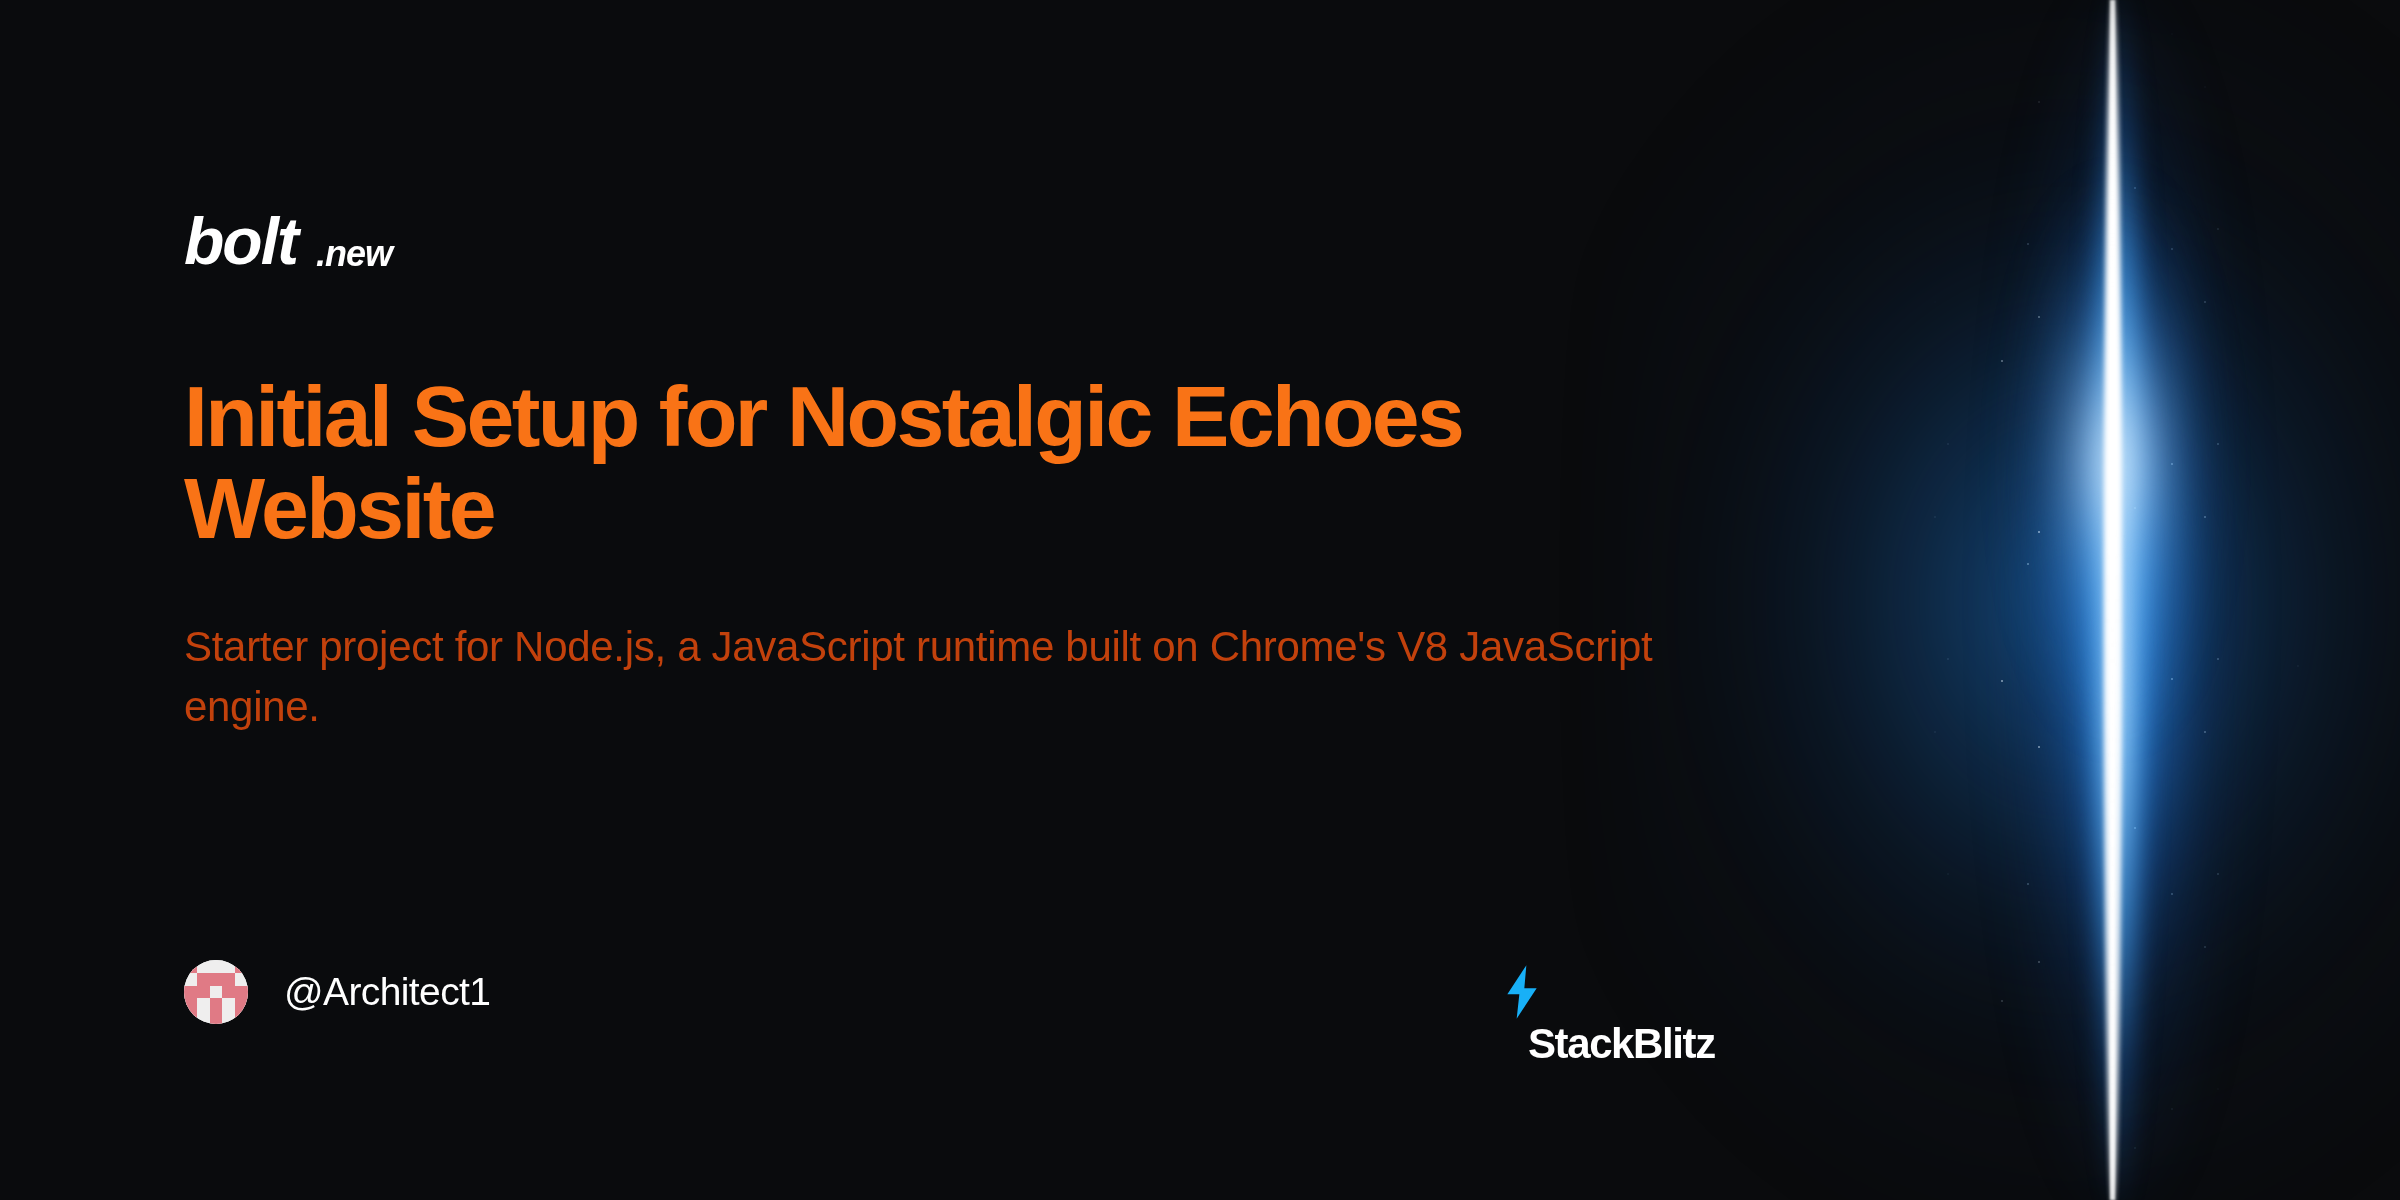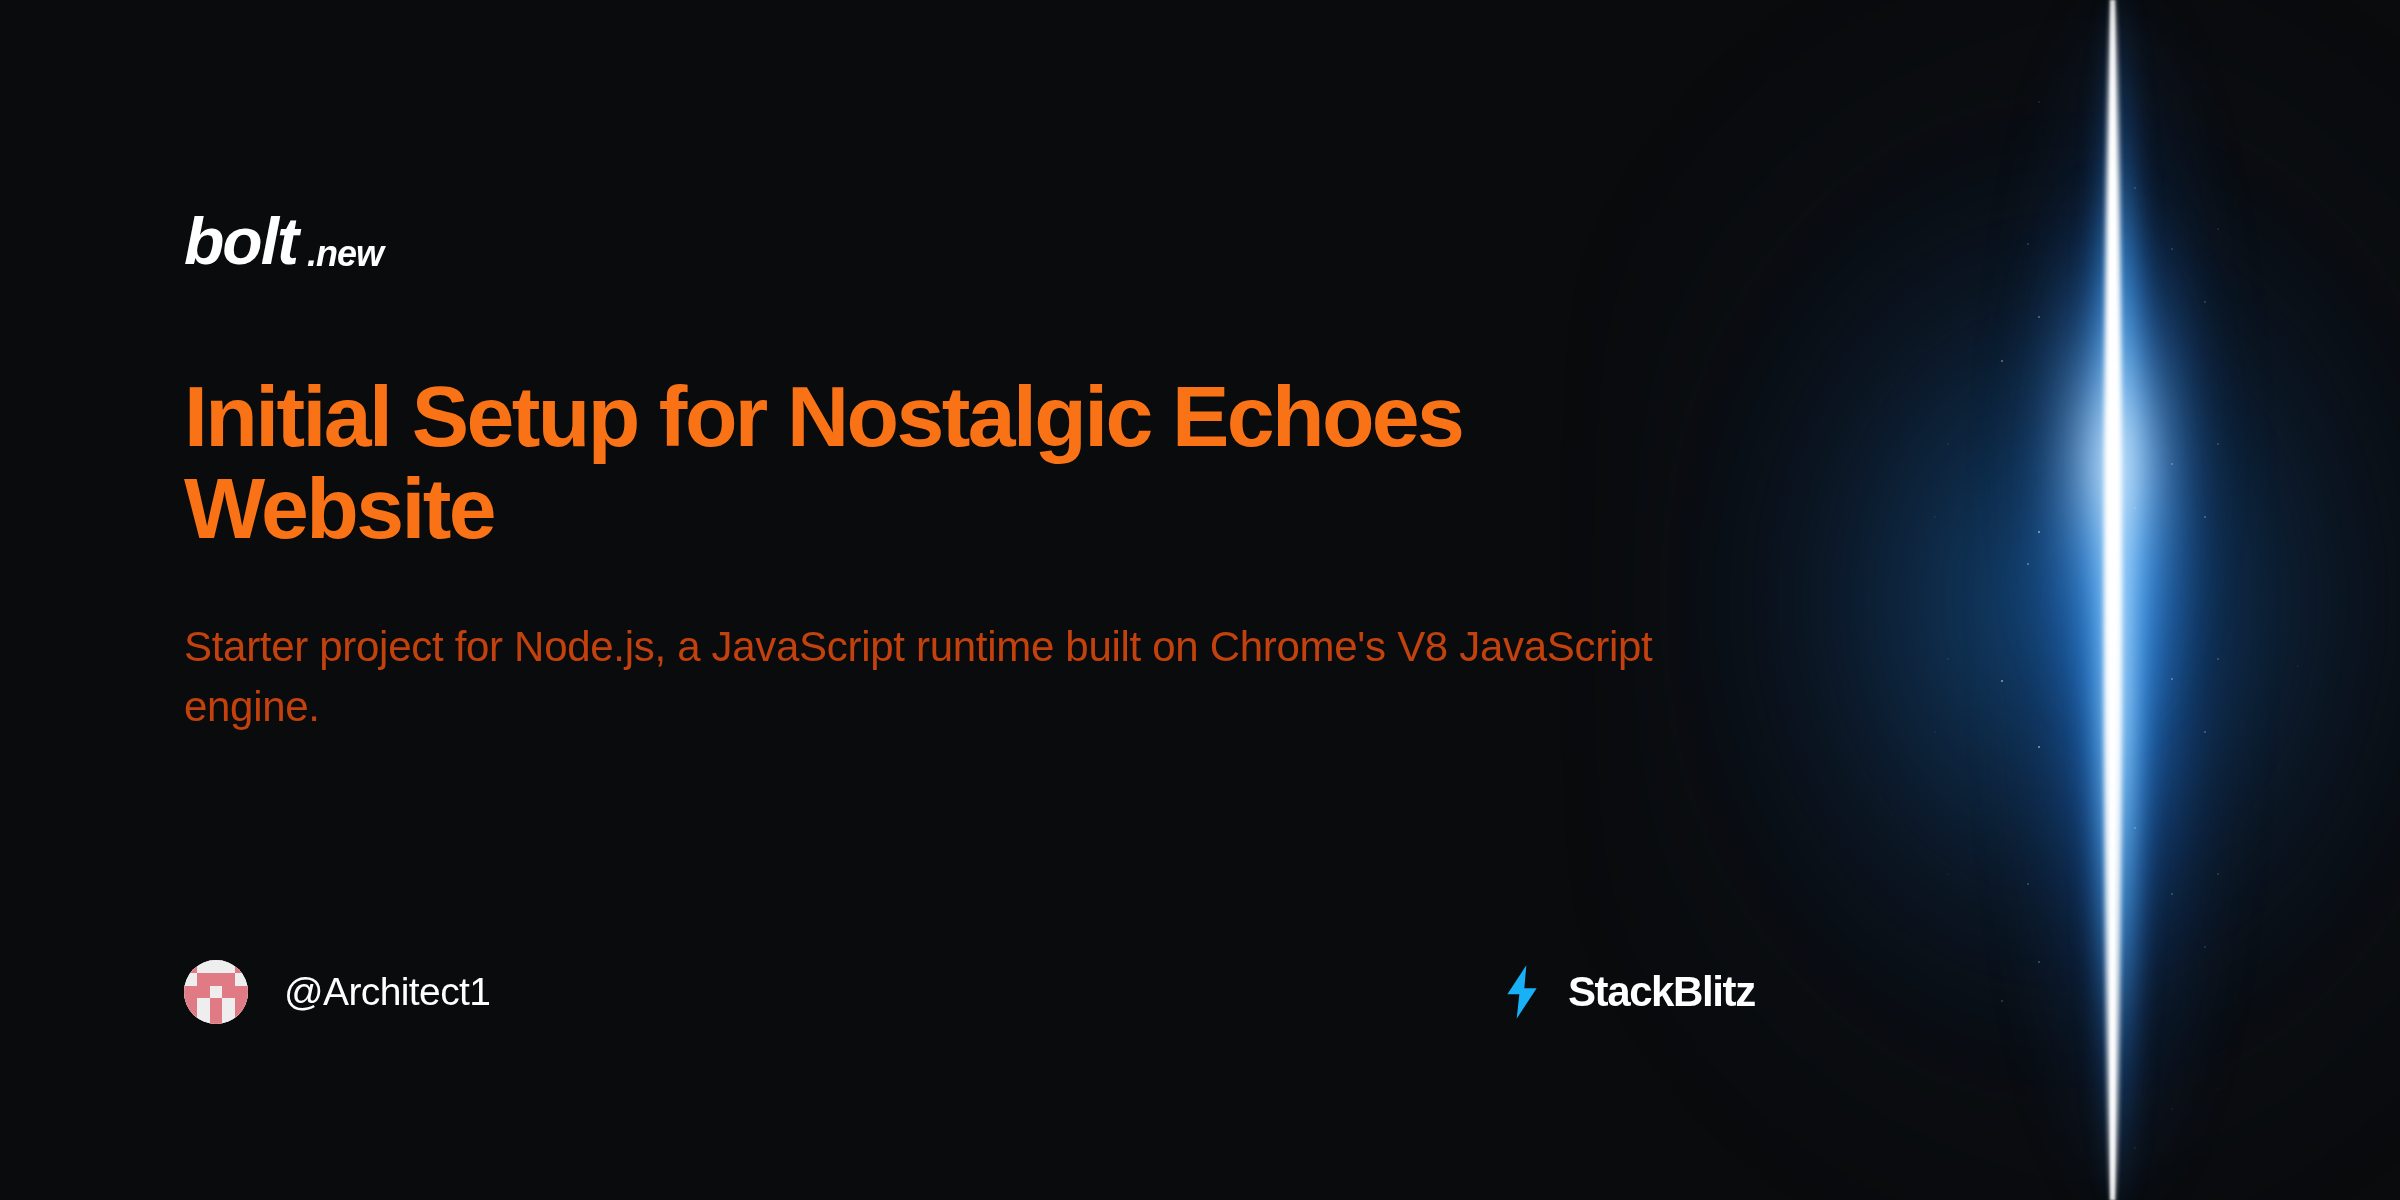--- a/index.html
+++ b/index.html
@@ -200,21 +200,21 @@
     line-height: 1;
     color: #ffffff;
   }
   .logo-suffix {
     font-size: 36px;
     font-weight: bold;
     font-style: italic;
     letter-spacing: -1px;
     line-height: 1;
     color: #ffffff;
-    margin-left: 10px;
+    margin-left: 19px;
     padding-bottom: 2px;
   }
 
   
   .title {
     position: absolute;
     left: 184px;
     top: 370px;
     width: 1480px;
     font-size: 86px;
@@ -271,22 +271,22 @@
     letter-spacing: -0.6px;
     color: #ffffff;
     white-space: nowrap;
   }
 
   .brand {
     position: absolute;
     left: 1318px;
     top: 4px;
     display: flex;
-    align-items: center;
     white-space: nowrap;
+    flex-direction: column;
   }
 
   .brand-bolt {
     width: 40px;
     height: 56px;
     flex: 0 0 auto;
     display: block;
   }
 
   .brand-name {

